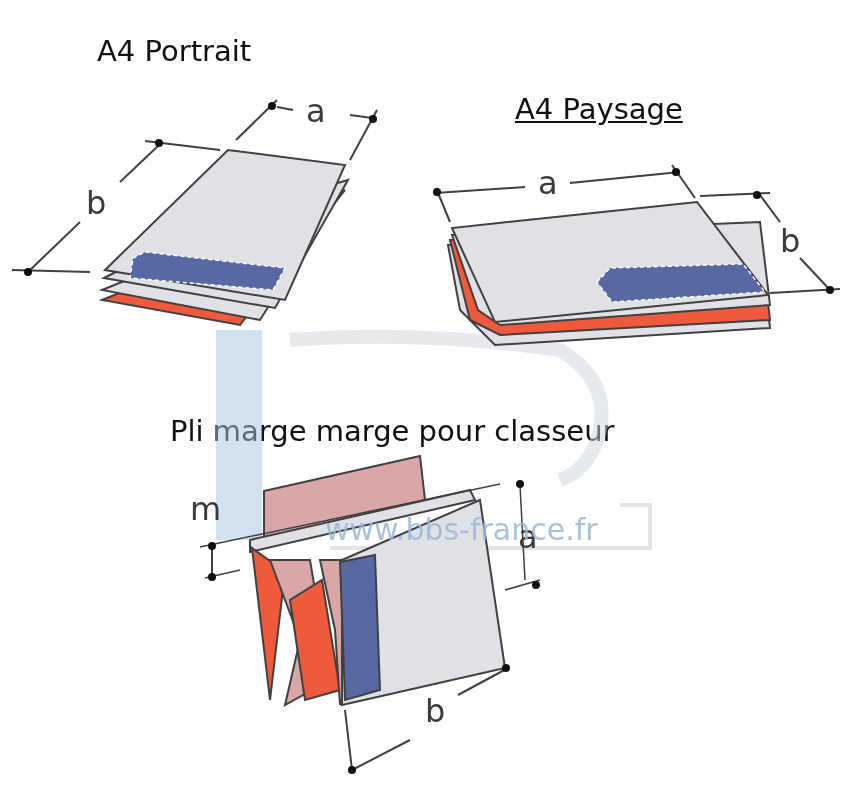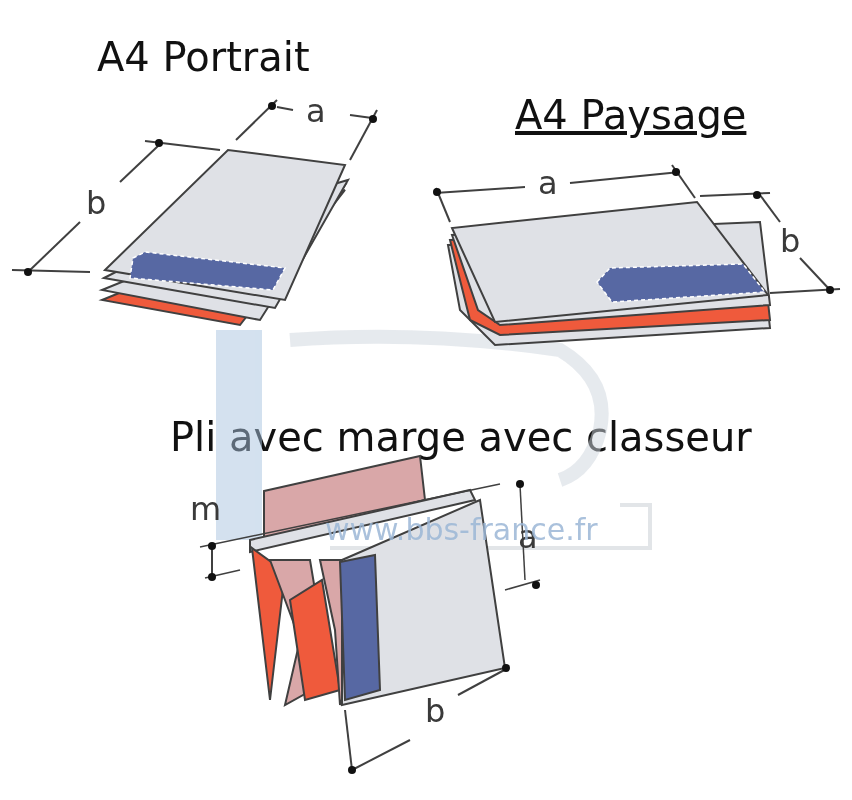--- a/index.html
+++ b/index.html
@@ -1,27 +1,27 @@
 <!DOCTYPE html>
 <html><head>
 <meta charset="utf-8">
 <style>
   html,body{margin:0;padding:0;background:#ffffff;}
   body{width:852px;height:800px;position:relative;overflow:hidden;font-family:"Liberation Sans",sans-serif;}
-  .title{position:absolute;font-family:"DejaVu Sans",sans-serif;color:#111;font-size:40px;white-space:nowrap;text-align:right;}
+  .title{position:absolute;font-family:"DejaVu Sans",sans-serif;color:#111;font-size:29px;white-space:nowrap;text-align:right;}
   svg{position:absolute;left:0;top:0;}
   .dimlbl{font-family:"DejaVu Sans",sans-serif;font-size:32px;fill:#3a3a3a;}
   .wm{font-family:"DejaVu Sans",sans-serif;font-size:30px;fill:#9cb7d6;opacity:.85;}
 </style>
 </head>
 <body>
 
 <div class="title" style="left:97px;top:34px;">A4 Portrait</div>
 <div class="title" style="left:515px;top:92px;text-decoration:underline;">A4 Paysage</div>
-<div class="title" style="left:170px;top:414px;">Pli avec marge avec classeur</div>
+<div class="title" style="left:170px;top:414px;">Pli marge marge pour classeur</div>
 
 <svg width="852" height="800" viewBox="0 0 852 800">
 
   <g opacity="0.5">
     <rect x="216" y="330" width="46" height="210" fill="#a9c4e0"></rect>
     <path d="M290 340 Q420 330 560 350 Q610 380 600 430 Q590 470 560 480" fill="none" stroke="#cfd6de" stroke-width="14"></path>
     <path d="M620 505 L650 505 L650 548 L330 548" fill="none" stroke="#c6ccd3" stroke-width="4"></path>
   </g>
 
   <g>

